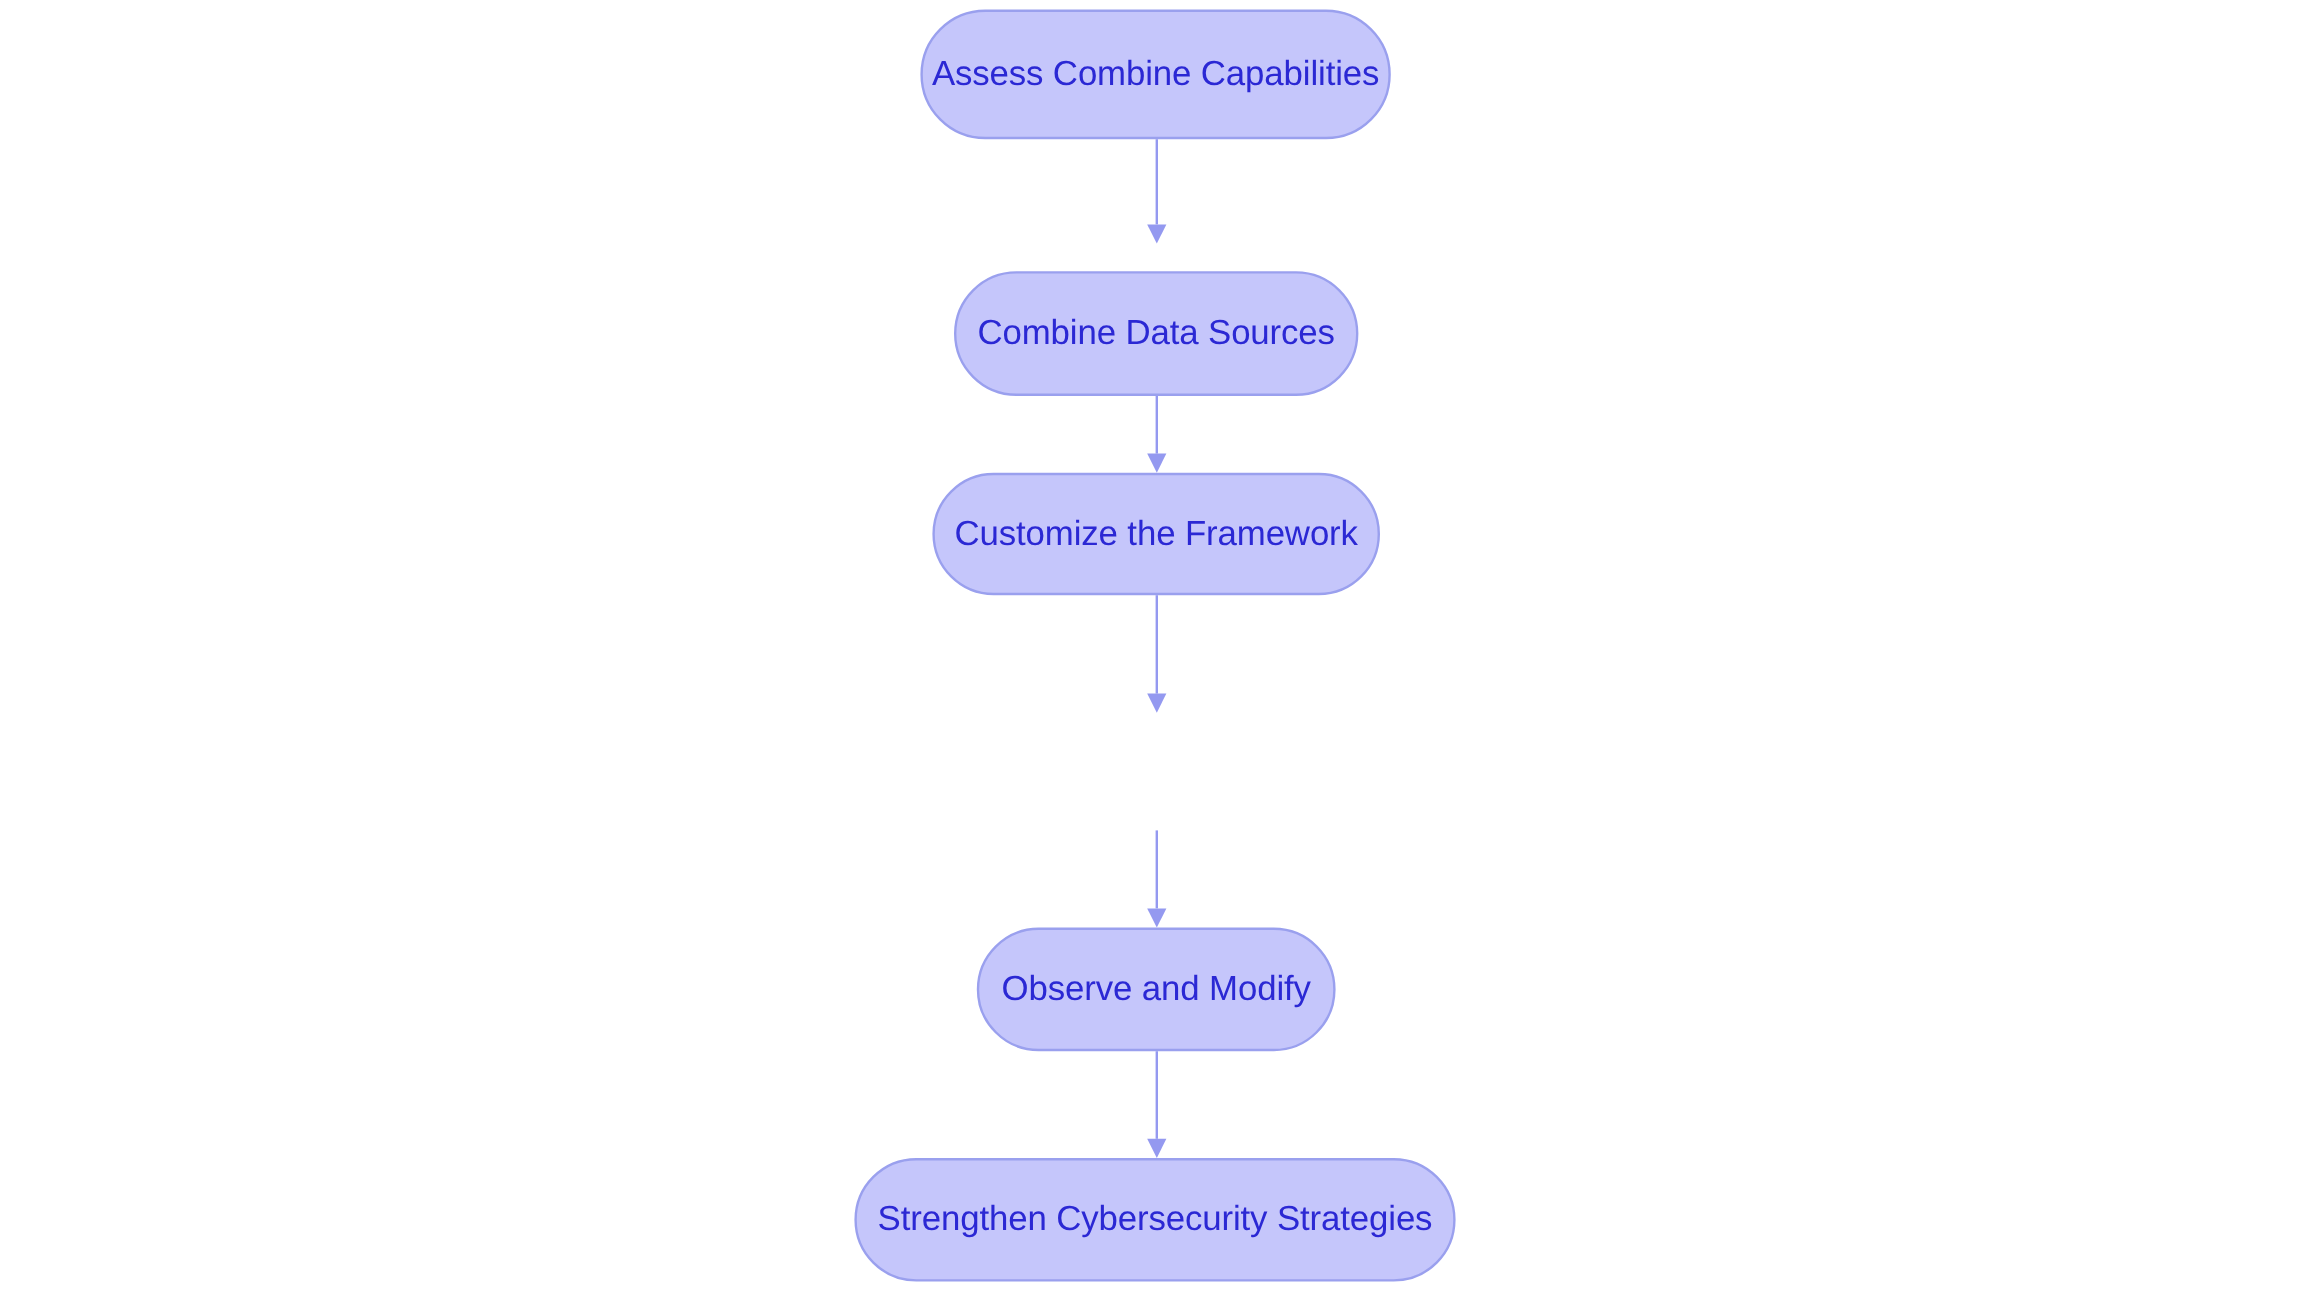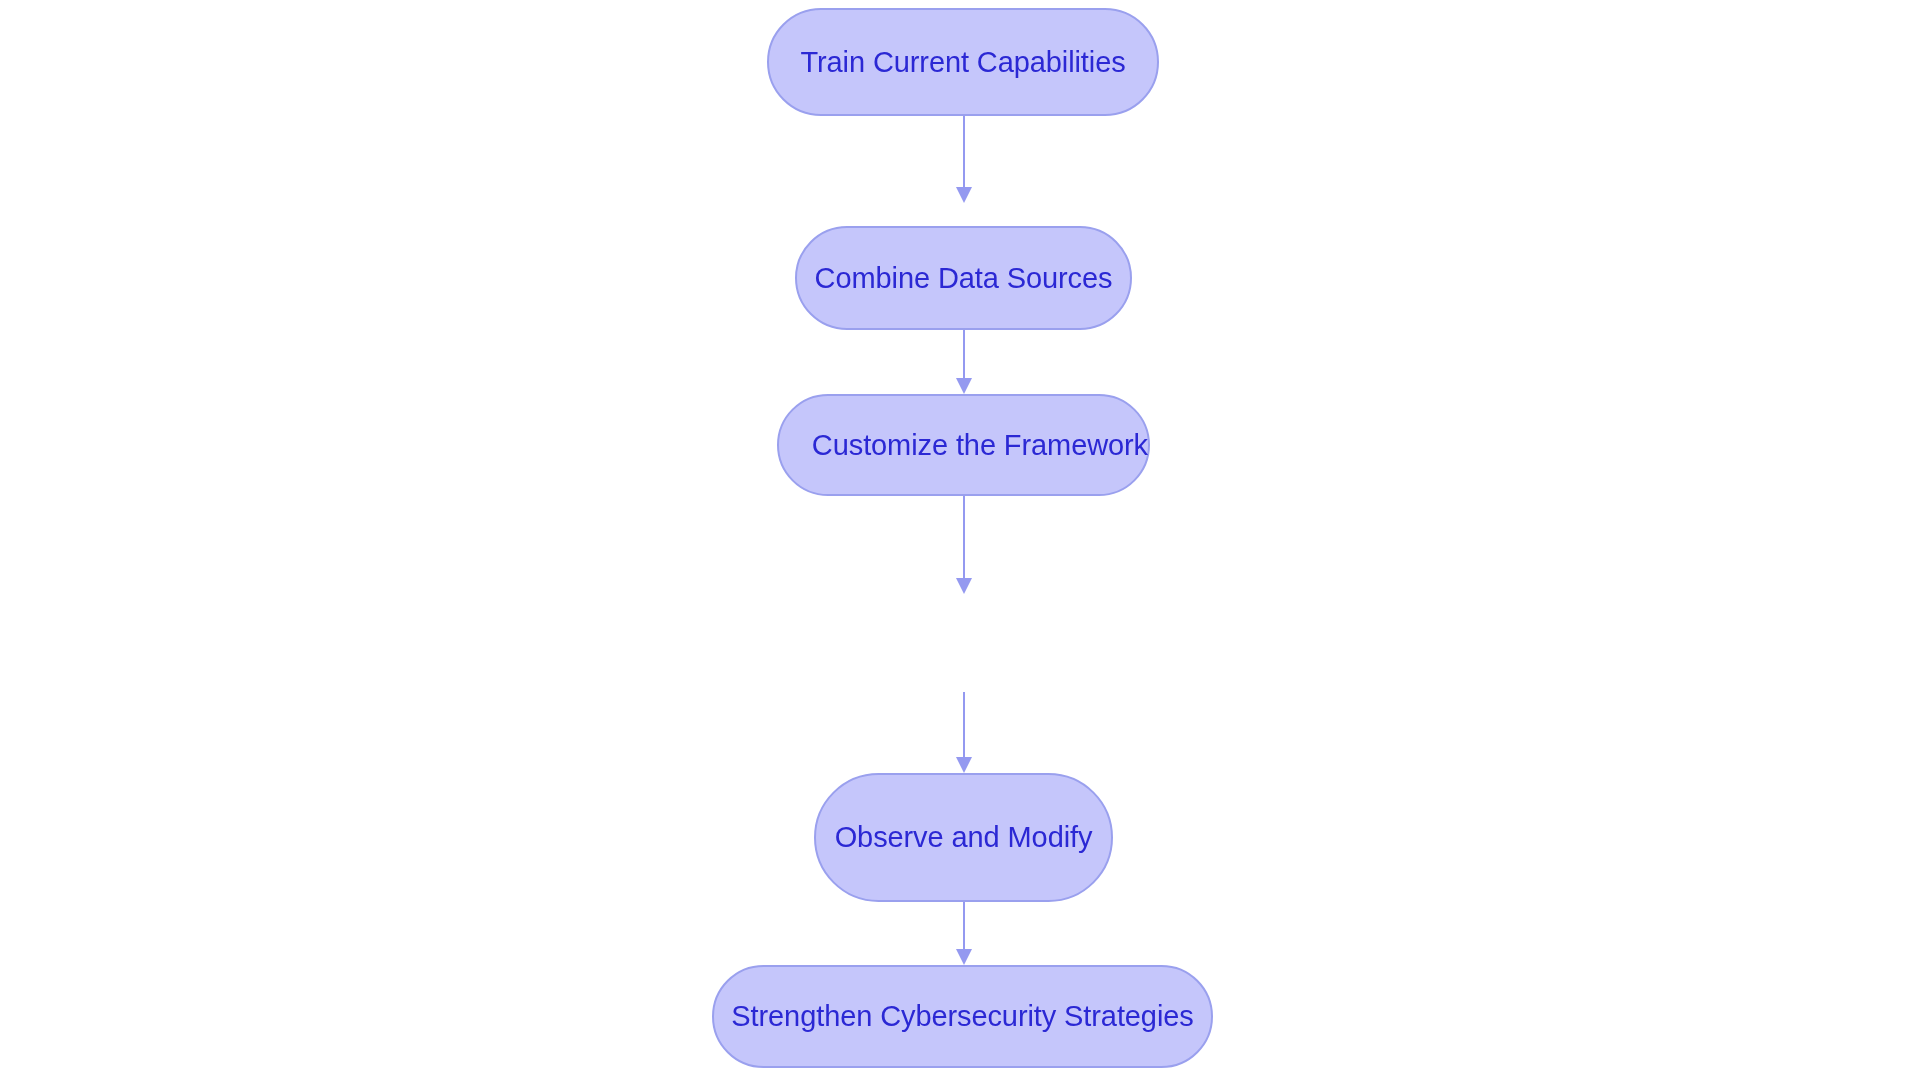--- a/index.html
+++ b/index.html
@@ -95,33 +95,33 @@
     <div class="connector-line" style="height:65px;"></div>
     <div class="connector-head" style="top:65px;"></div>
   </div>
 
   <div class="connector" style="left:963px; top:876px;">
     <div class="connector-line" style="height:73px;"></div>
     <div class="connector-head" style="top:73px;"></div>
   </div>
 
   <div class="node" style="left:767px; top:8px; width:392px; height:108px;">
-    <span class="node-label">Train Current Capabilities</span>
+    <span class="node-label">Assess Combine Capabilities</span>
   </div>
 
   <div class="node" style="left:795px; top:203px; width:337px; height:104px;margin-top:23px;">
     <span class="node-label">Combine Data Sources</span>
   </div>
 
-  <div class="node" style="left:777px; top:394px; width:373px; height:102px;justify-content:flex-end;">
+  <div class="node" style="left:777px; top:394px; width:373px; height:102px;">
     <span class="node-label">Customize the Framework</span>
   </div>
 
 
-  <div class="node" style="left:814px; top:773px; width:299px; height:129px;">
+  <div class="node" style="left:814px; top:773px; width:299px; height:103px;">
     <span class="node-label">Observe and Modify</span>
   </div>
 
   <div class="node" style="left:712px; top:965px; width:501px; height:103px;">
     <span class="node-label">Strengthen Cybersecurity Strategies</span>
   </div>
 
 </div>
 
 </body></html>

